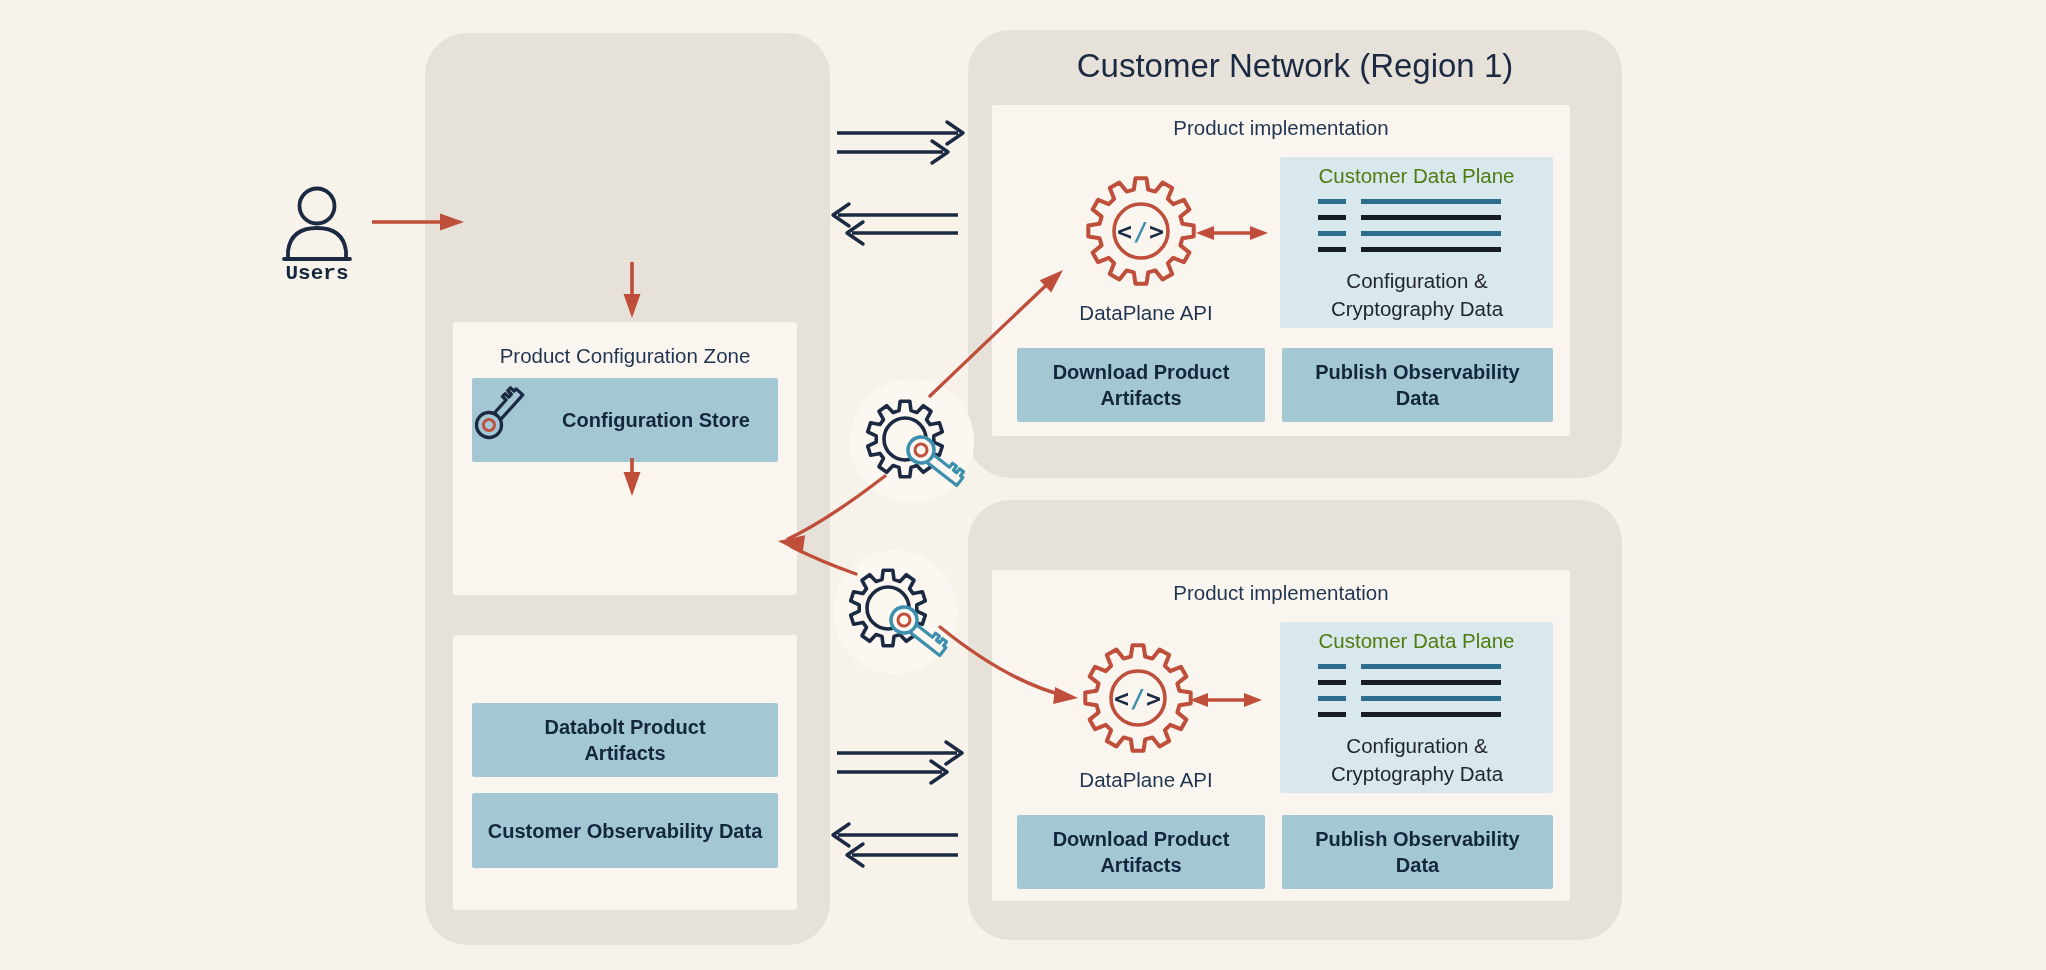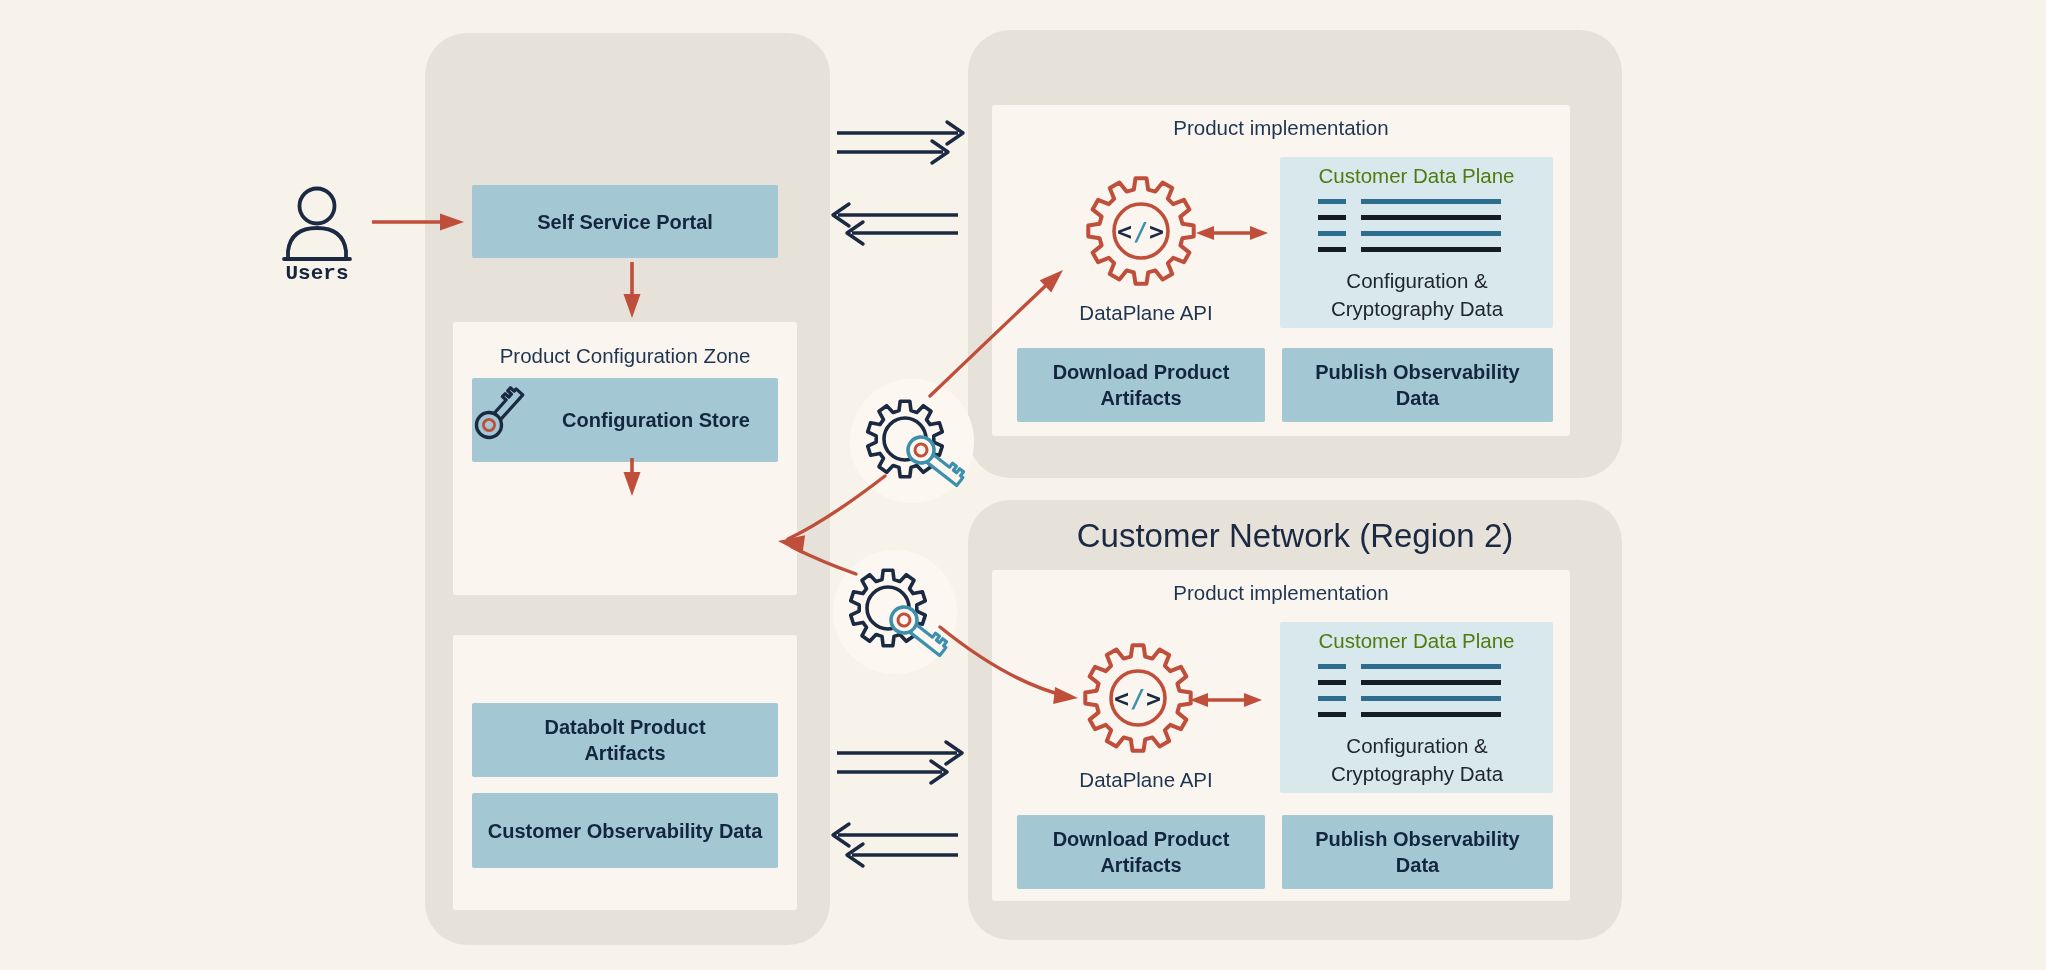--- a/index.html
+++ b/index.html
@@ -24,33 +24,33 @@
   .c-dark { background:#151c26; }
   #overlay { position:absolute; left:0; top:0; pointer-events:none; }
 </style>
 </head>
 <body>
 
 <div id="canvas">
 
   <div class="abs container" style="left:425px;top:33px;width:405px;height:912px"></div>
 
-  <div class="abs bluebox" style="left:472px;top:185px;width:306px;height:73px">Self Service Portal</div>
 
   <div class="abs panel" style="left:453px;top:322px;width:344px;height:273px"></div>
   <div class="abs label" style="left:453px;top:344px;width:344px">Product Configuration Zone</div>
   <div class="abs bluebox" style="left:472px;top:378px;width:306px;height:84px;padding-left:62px">Configuration Store</div>
 
   <div class="abs panel" style="left:453px;top:635px;width:344px;height:275px"></div>
   <div class="abs bluebox" style="left:472px;top:703px;width:306px;height:74px;padding:0 34px">Databolt Product Artifacts</div>
   <div class="abs bluebox" style="left:472px;top:793px;width:306px;height:75px;padding:0 14px">Customer Observability Data</div>
 
   <div class="abs bold-label" style="left:277px;top:262px;width:80px;font-size:21px">Users</div>
 
   <div class="abs container" style="left:968px;top:30px;width:654px;height:448px"></div>
+  <div class="abs title-lg" style="left:968px;top:47px;width:654px">Customer Network (Region 1)</div>
   <div class="abs panel" style="left:992px;top:105px;width:578px;height:331px"></div>
   <div class="abs label" style="left:992px;top:116px;width:578px">Product implementation</div>
   <div class="abs label" style="left:1046px;top:301px;width:200px">DataPlane API</div>
   <div class="abs lightbox" style="left:1280px;top:157px;width:273px;height:171px"></div>
   <div class="abs teal-title" style="left:1280px;top:164px;width:273px">Customer Data Plane</div>
   <div class="abs" style="left:1318px;top:199px">
     <div class="listrow">
         <div class="dash c-teal"></div>
         <div class="linelong c-teal"></div>
       </div>
@@ -65,21 +65,20 @@
     <div class="listrow">
         <div class="dash c-dark"></div>
         <div class="linelong c-dark"></div>
       </div>
   </div>
   <div class="abs caption" style="left:1297px;top:267px;width:240px">Configuration &amp; Cryptography Data</div>
   <div class="abs bluebox" style="left:1017px;top:348px;width:248px;height:74px;padding:0 10px">Download Product Artifacts</div>
   <div class="abs bluebox" style="left:1282px;top:348px;width:271px;height:74px;padding:0 20px">Publish Observability Data</div>
 
   <div class="abs container" style="left:968px;top:500px;width:654px;height:440px"></div>
-  <div class="abs title-lg" style="left:968px;top:517px;width:654px">Customer Network (Region 2)</div>
   <div class="abs panel" style="left:992px;top:570px;width:578px;height:331px"></div>
   <div class="abs label" style="left:992px;top:581px;width:578px">Product implementation</div>
   <div class="abs label" style="left:1046px;top:768px;width:200px">DataPlane API</div>
   <div class="abs lightbox" style="left:1280px;top:622px;width:273px;height:171px"></div>
   <div class="abs teal-title" style="left:1280px;top:629px;width:273px">Customer Data Plane</div>
   <div class="abs" style="left:1318px;top:664px">
     <div class="listrow">
         <div class="dash c-teal"></div>
         <div class="linelong c-teal"></div>
       </div>

